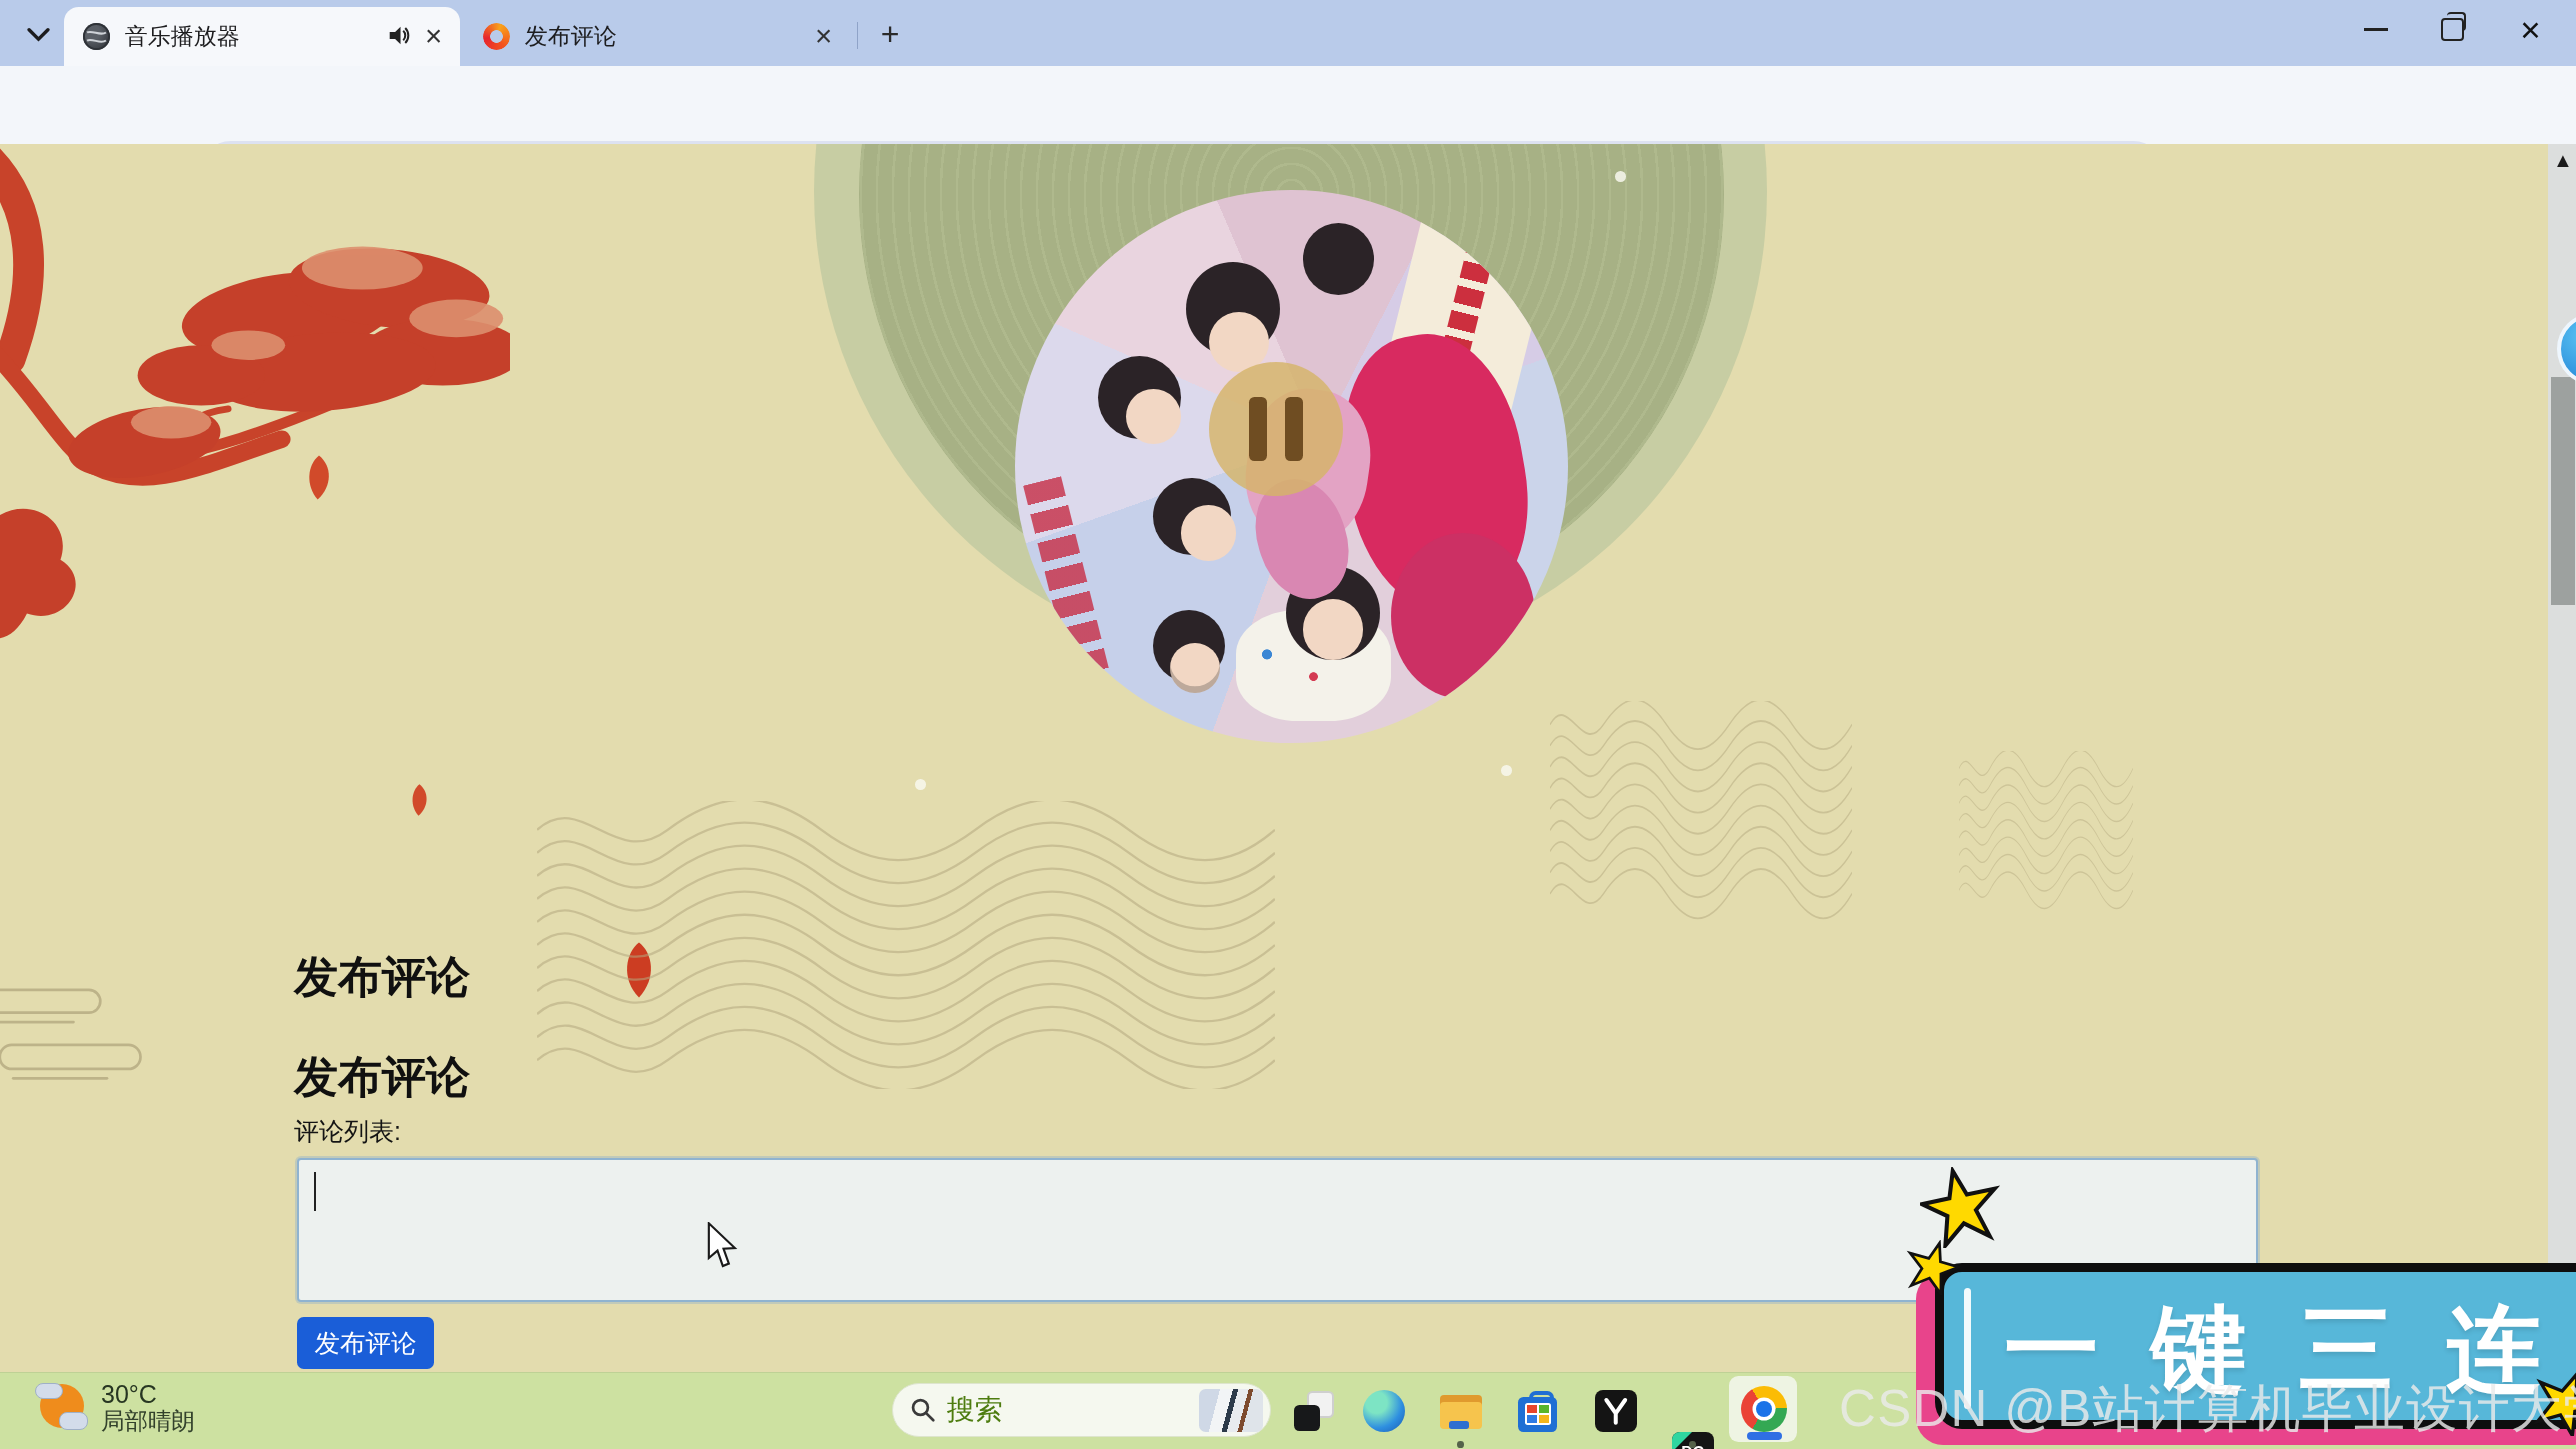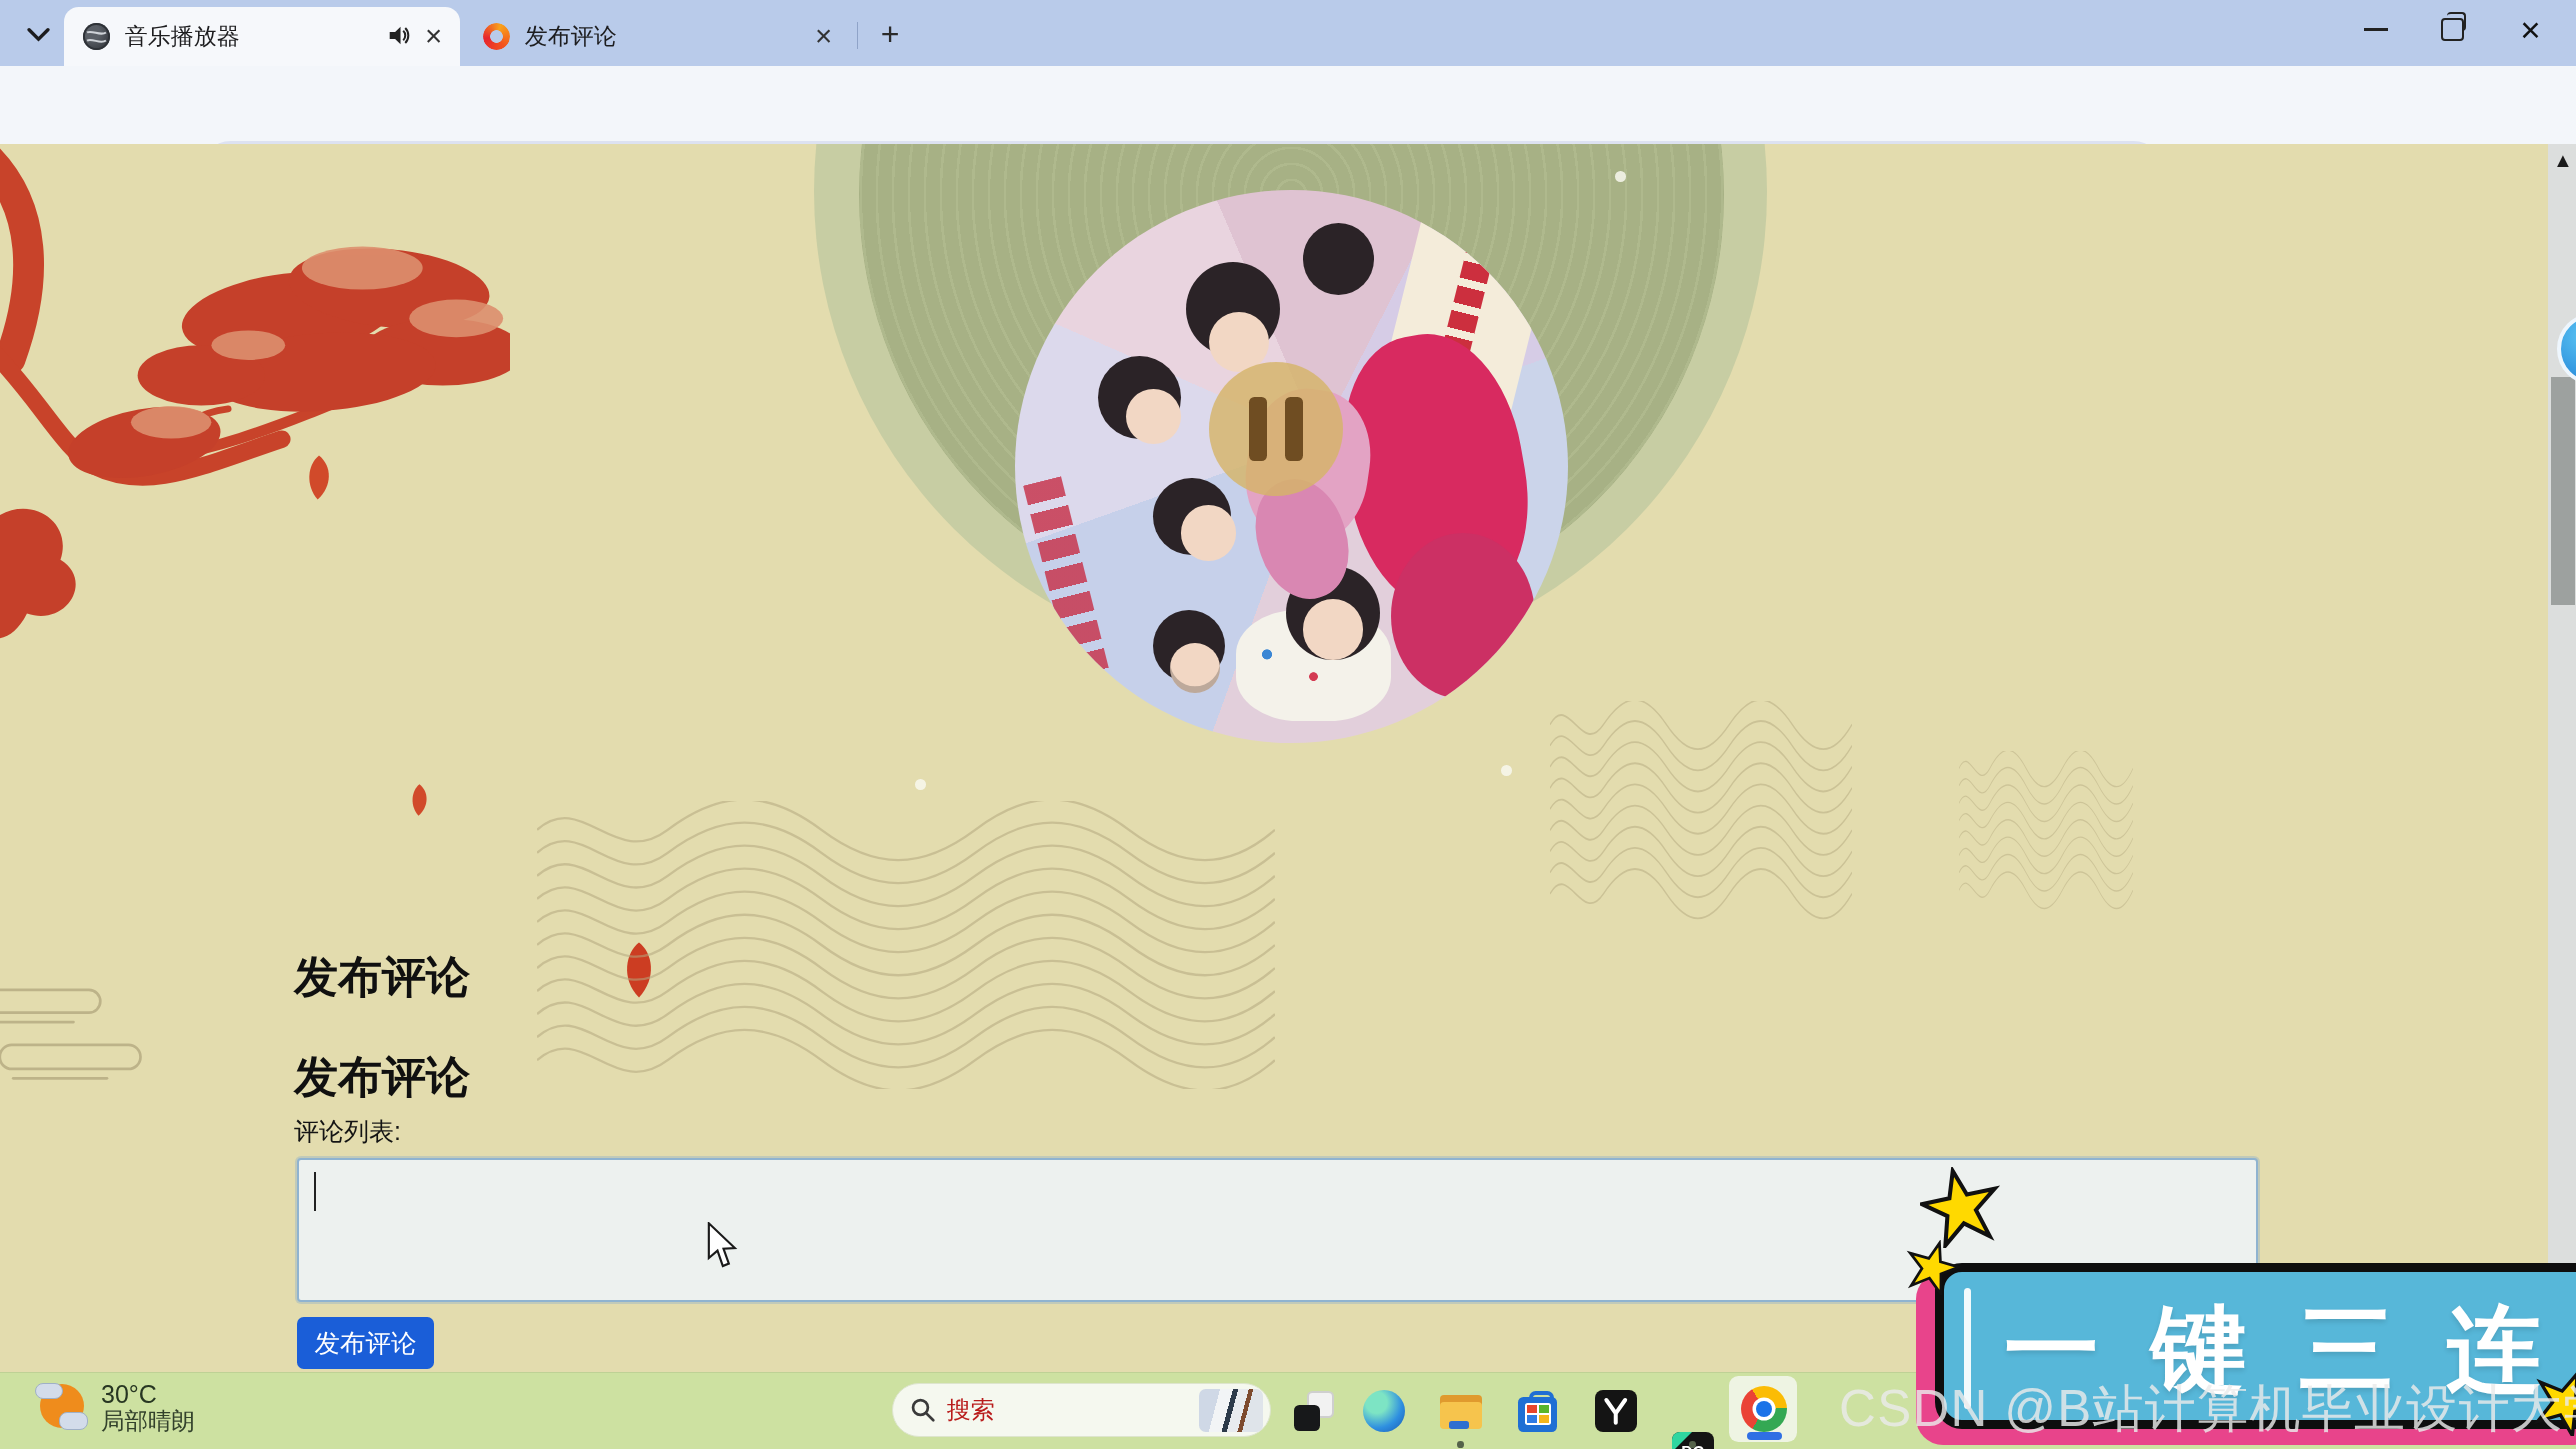--- a/index.html
+++ b/index.html
@@ -79,21 +79,21 @@
   #weather{left:35px;top:6.7px;display:flex;align-items:center;}
   #weather-icon{width:54px;height:54px;position:relative;}
   #weather-sun{position:absolute;left:5.4px;top:4px;width:44px;height:44px;border-radius:50%;background:#ef8c1c;}
   .wcloud{position:absolute;background:#d3dcea;border:1.3px solid #9fb0c6;border-radius:8px;}
   #weather-texts{margin-left:12px;line-height:1.12;}
   #weather-temp{font-size:25px;color:#273622;}
   #weather-cond{font-size:23.5px;color:#33422c;}
   .tb-ic{top:1390px;width:42px;height:42px;}
   #tb-search{left:892px;top:1383px;width:379px;height:54px;background:#f5f8ef;border:1.3px solid #dde5cd;
     border-radius:28px;display:flex;align-items:center;box-sizing:border-box;}
-  #tb-search-text{font-size:24px;color:#b91c1c;margin-left:10.7px;flex:1;}
+  #tb-search-text{font-size:28px;color:#4d7c0f;margin-left:10.7px;flex:1;}
   #tb-search-img{width:64px;height:43px;border-radius:6.7px;margin-right:6.7px;
     background:linear-gradient(105deg,#cfd8e6 0 28%,#f2f4f6 28% 45%,#2c3a4a 45% 52%,#e8ebef 52% 66%,#7d4a2e 66% 72%,#dfe4ea 72%);}
   #chrome-active{left:1729px;top:1376px;width:68px;height:66px;background:#eef4e3;border-radius:9.4px;}
   #chrome-pill{left:1747px;top:1432px;width:35px;height:8px;border-radius:4.7px;background:#2f6fe4;}
   .run-dot{top:1441px;width:6.7px;height:6.7px;border-radius:50%;background:#55624a;}
   .applogo{border-radius:8px;}
   #edge-logo{border-radius:50%;background:radial-gradient(circle at 32% 30%, #7de4c4 0 26%, #2e8fe0 62%, #1a55ae 100%);}
   #folder-back{position:absolute;left:0;top:5.4px;width:42px;height:32px;background:#e09a2e;border-radius:4px;}
   #folder-front{position:absolute;left:0;top:12px;width:42px;height:27px;background:#f6c44d;border-radius:4px;}
   #folder-doc{position:absolute;left:9.4px;top:31px;width:20px;height:8px;background:#2f6fd0;border-radius:2.7px;}

